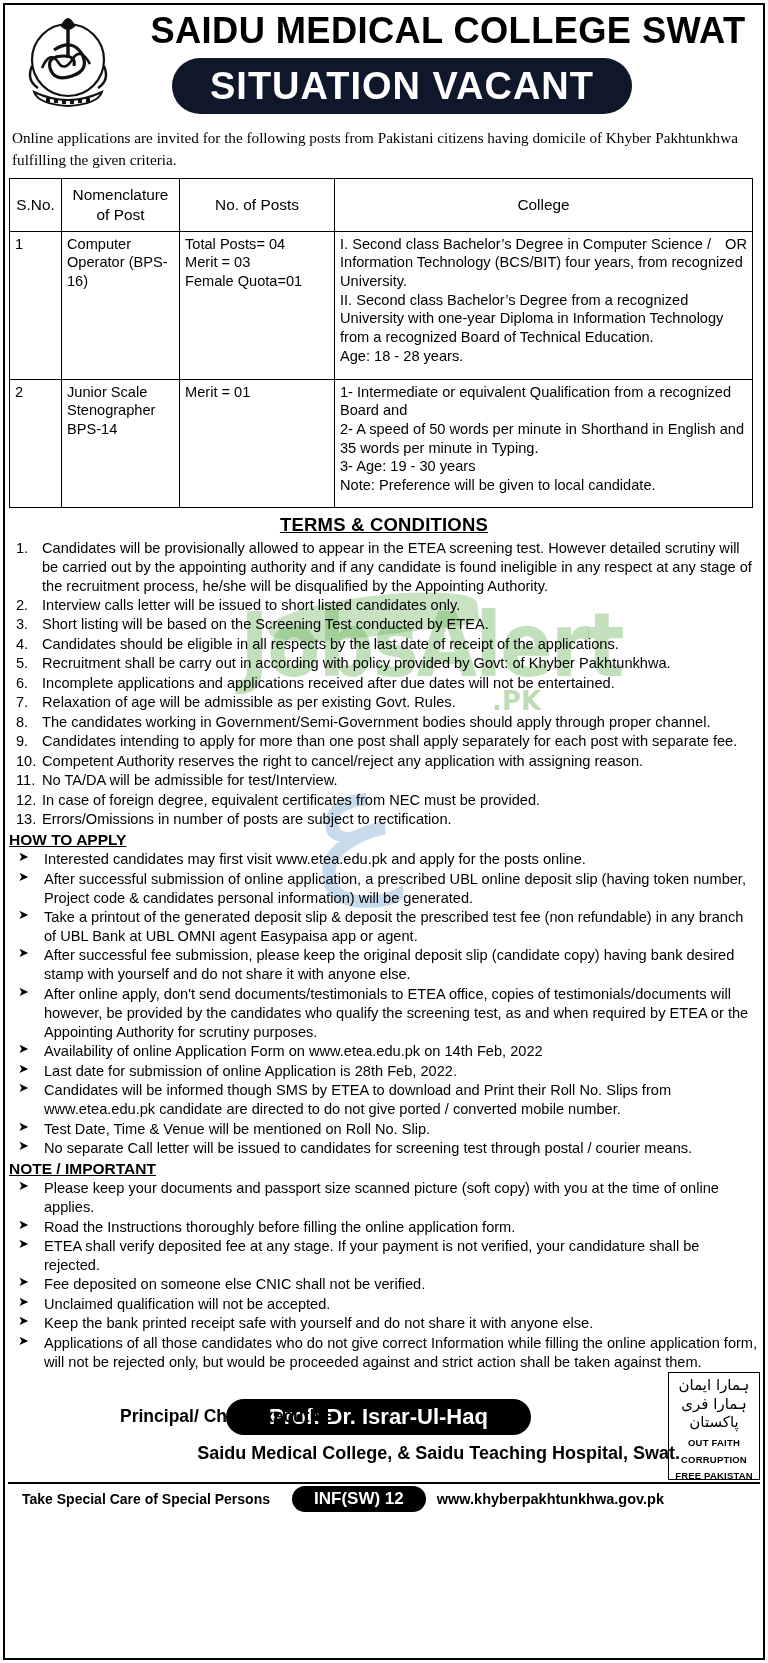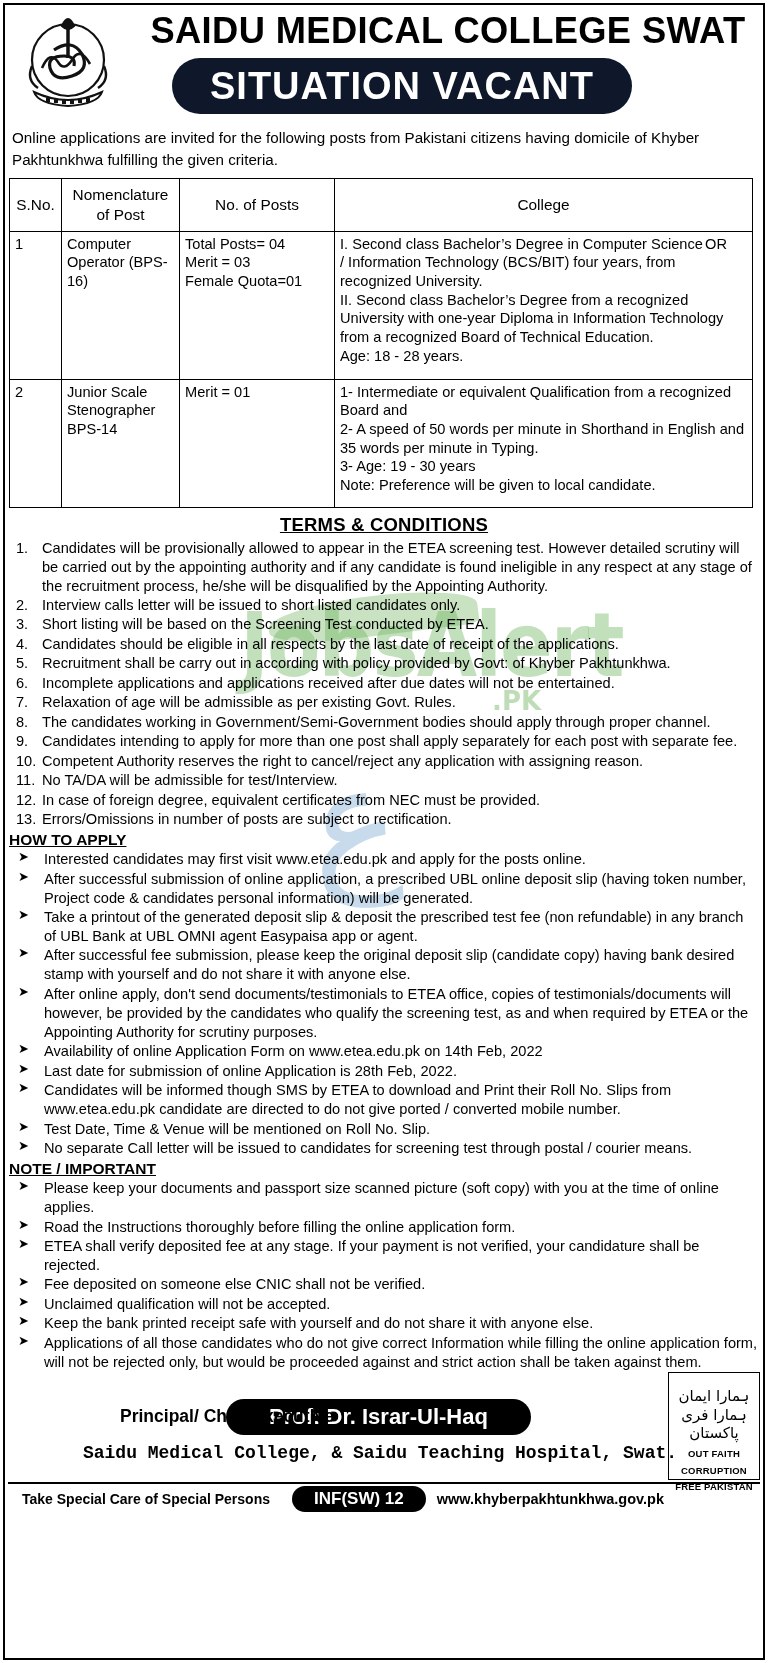--- a/index.html
+++ b/index.html
@@ -106,21 +106,21 @@
     align-items: center;
     justify-content: center;
     font-family: "Liberation Sans", sans-serif;
   }
 
   
   .intro {
     padding: 4px 12px 6px 12px;
     font-size: 15.2px;
     line-height: 1.42;
-    font-family: Liberation Sans, sans-serif;
+    font-family: Liberation Serif, serif;
   }
 
   
   table.posts {
     width: 744px;
     margin: 2px 0 0 9px;
     border-collapse: collapse;
     table-layout: fixed;
     font-size: 14.6px;
     line-height: 1.28;
@@ -135,21 +135,21 @@
     vertical-align: middle;
     font-weight: normal;
     font-size: 15.4px;
     padding: 6px 3px;
   }
   .col-sno   { width: 52px; }
   .col-nom   { width: 118px; }
   .col-posts { width: 155px; }
   .col-crit  { width: auto; }
   td.sno { text-align: left; }
-  .crit-or { float: right; margin-right: 20px; }
+  .crit-or { float: right; }
   .row1-crit { height: 148px; }
   .row2-crit { height: 128px; }
 
   
   .sec-title {
     text-align: center;
     font-size: 18.5px;
     font-weight: bold;
     text-decoration: underline;
     margin: 6px 0 3px 0;
@@ -224,32 +224,31 @@
     left: 120px; top: 32px;
     width: 520px;
     text-align: left;
     font-size: 17.5px;
     font-weight: bold;
   }
   .sig-org {
     position: absolute;
     left: 80px; top: 69px;
     width: 600px;
-    text-align: center;
+    text-align: right;
     font-size: 18px;
     font-weight: bold;
-    font-family: Liberation Mono, monospace;
   }
   .stamp {
     position: absolute;
     right: 8px; top: -2px;
     width: 92px; height: 108px;
     border: 1.5px solid #000;
     text-align: center;
-    padding-top: 14px;
+    padding-top: 3px;
   }
   .stamp .urdu {
     font-size: 15px;
     line-height: 1.25;
     font-family: "DejaVu Sans", sans-serif;
     direction: rtl;
   }
   .stamp .eng {
     font-size: 9.5px;
     font-weight: bold;

